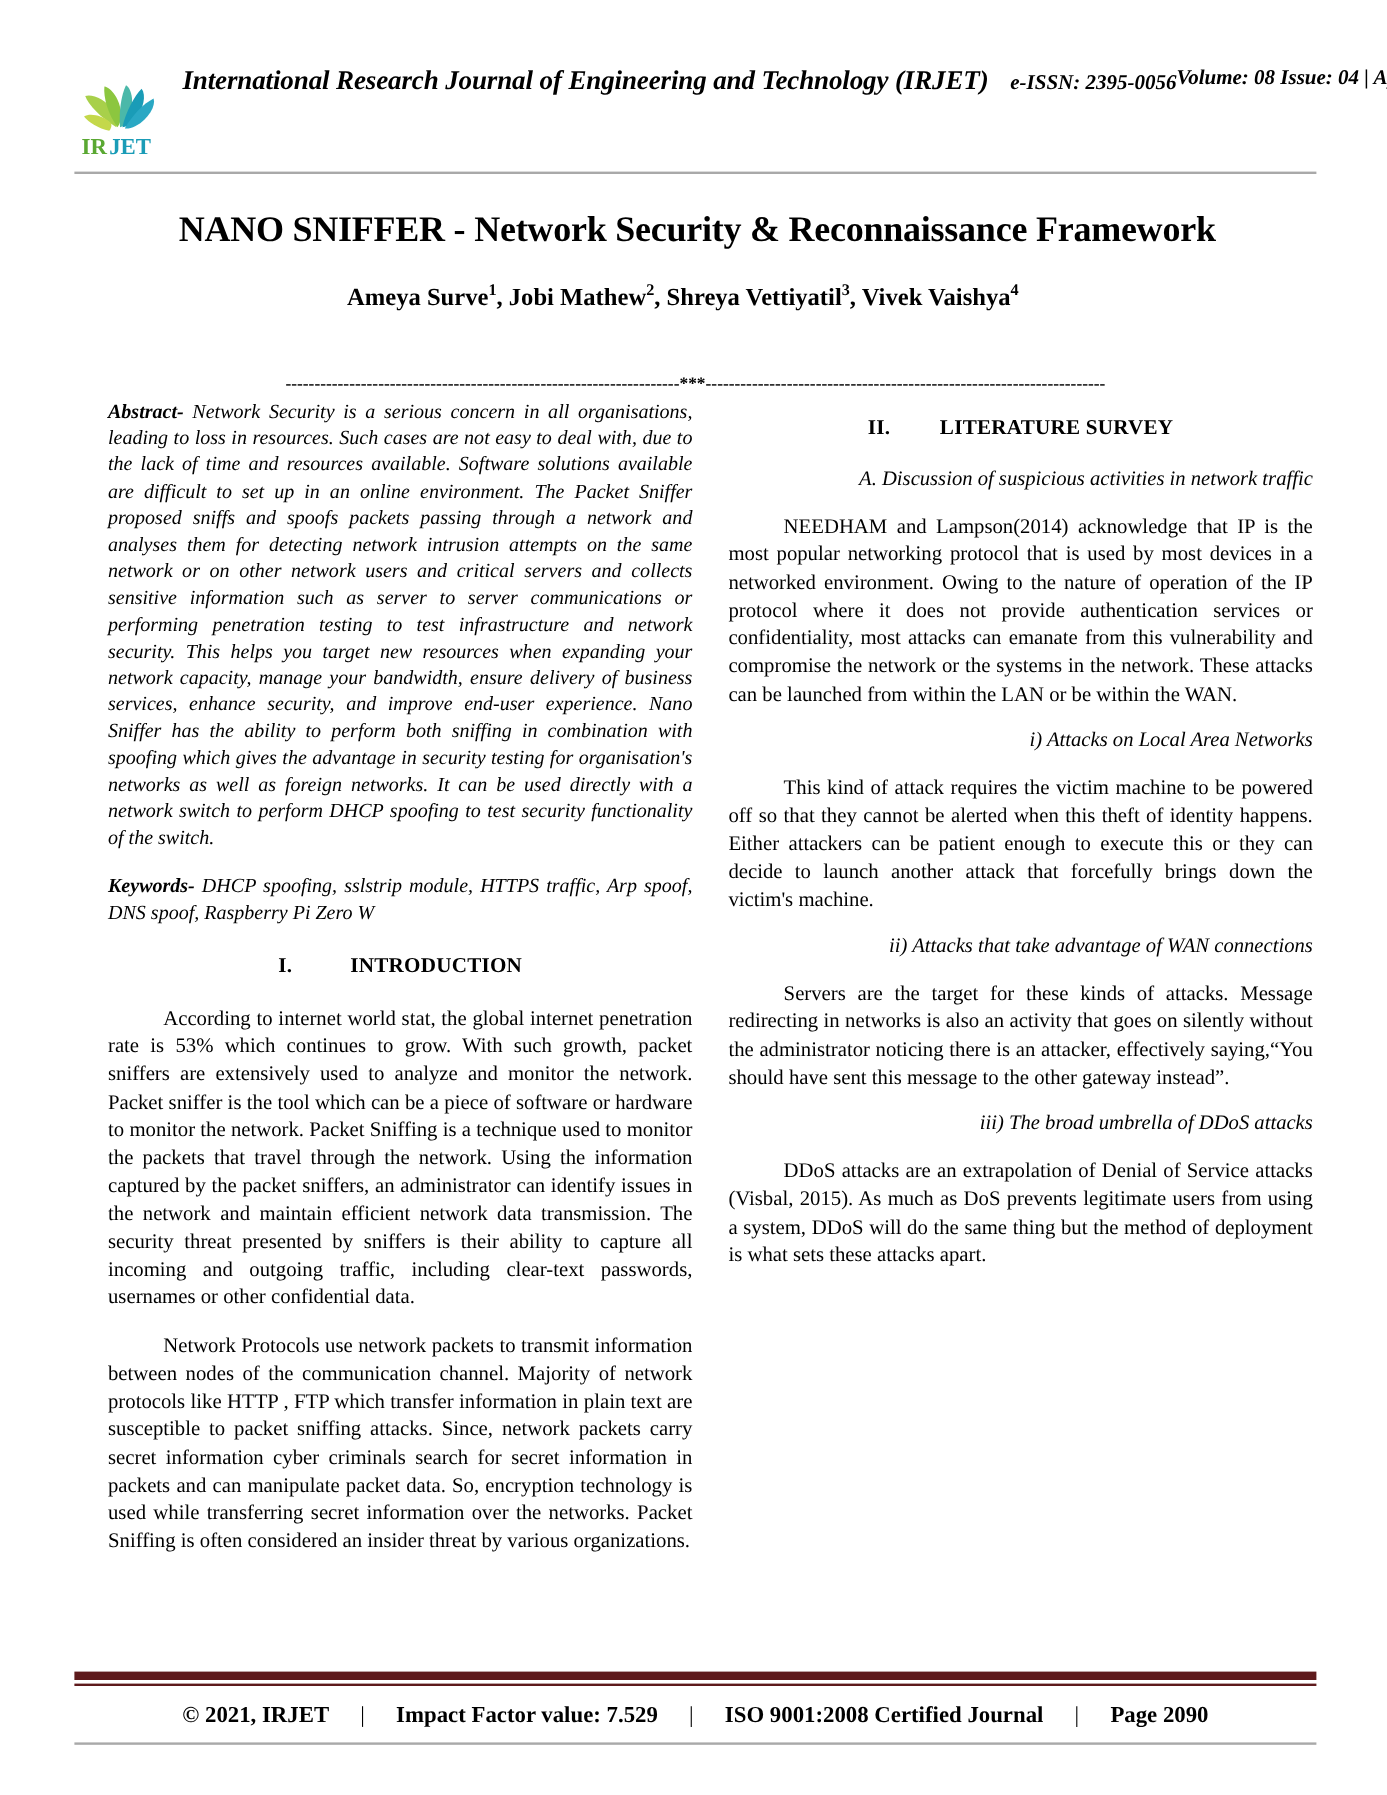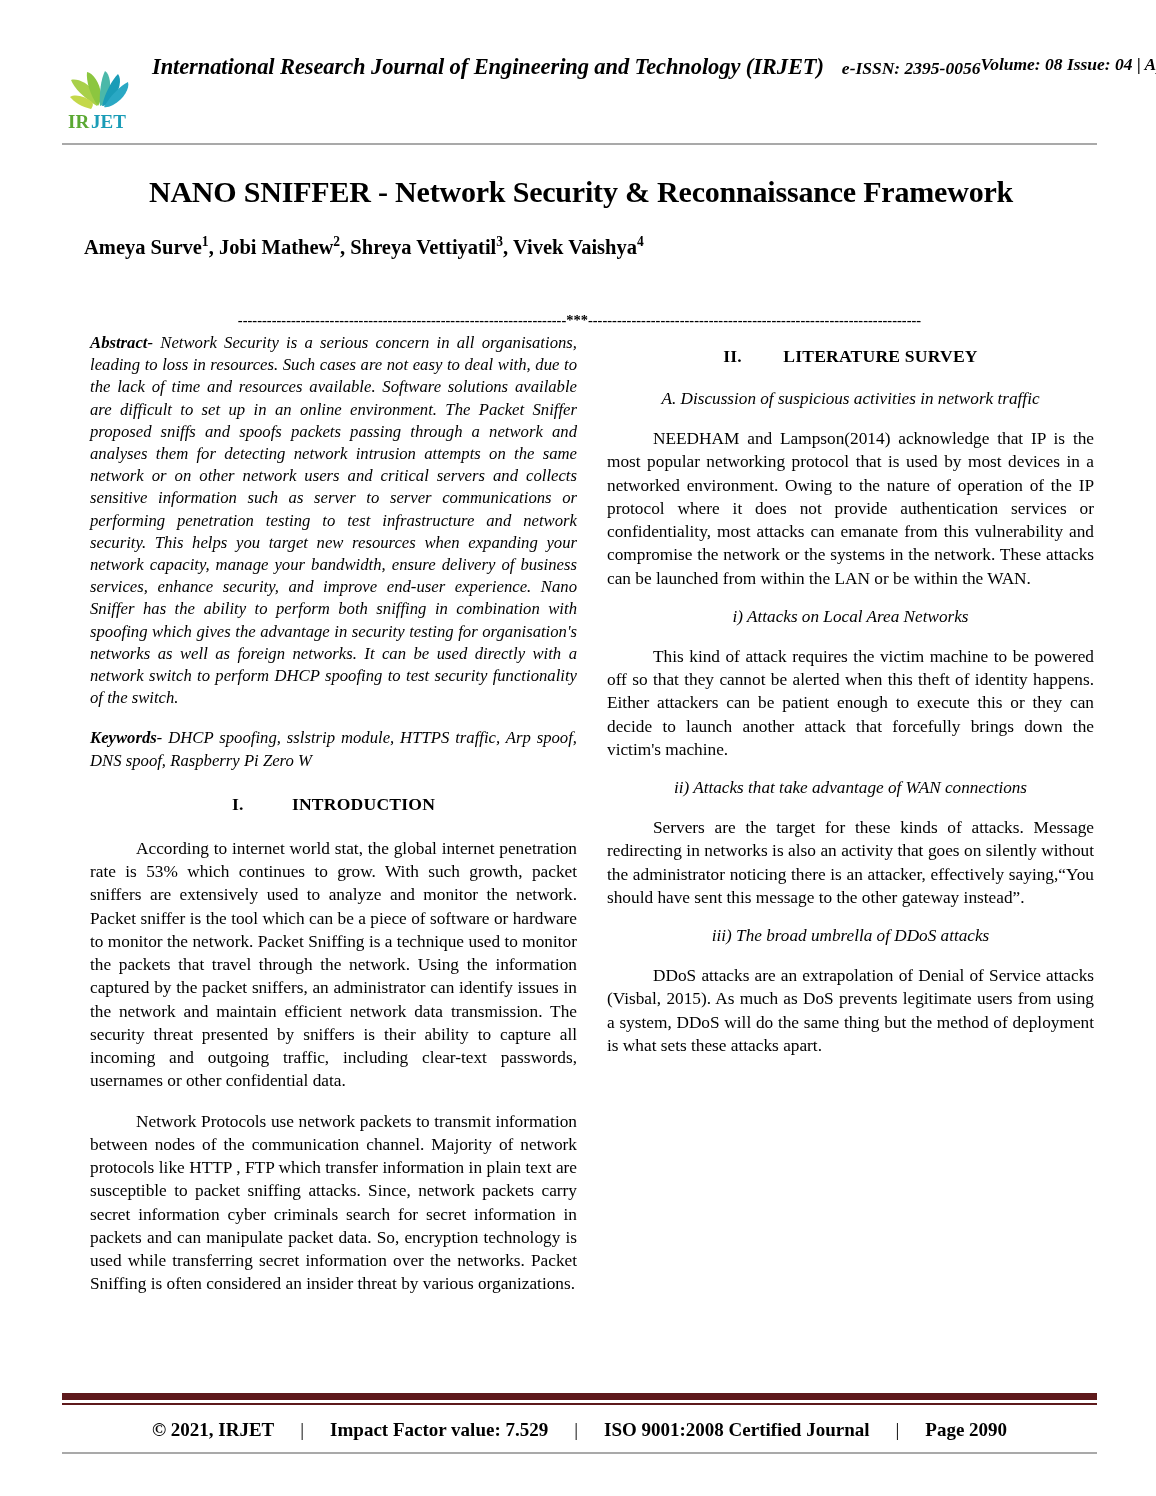--- a/index.html
+++ b/index.html
@@ -97,24 +97,24 @@
     top: 173px;
     width: 1030px;
     text-align: center;
     font-size: 30px;
     font-weight: bold;
     letter-spacing: -0.2px;
     line-height: 1.25;
   }
   .authors {
     position: absolute;
-    left: 84px;
+    left: 54px;
     top: 234px;
     width: 1030px;
-    text-align: left;
+    text-align: center;
     font-size: 20.5px;
     font-weight: bold;
   }
   .authors sup { font-size: 0.66em; }
   .affiliation {
     position: absolute;
     left: 66px;
     top: 286px;
     width: 1030px;
     text-align: center;
@@ -188,21 +188,21 @@
     min-width: 26px;
     text-align: left;
   }
   h2.section .sgap { display: inline-block; width: 34px; }
 
   h3.subsec {
     margin: 0 0 18px 0;
     font-size: 17.2px;
     font-style: italic;
     font-weight: normal;
-    text-align: center;
+    text-align: right;
   }
 
   
   .footer-rule-thick {
     position: absolute;
     left: 62px;
     top: 1393px;
     width: 1035px;
     height: 7px;
     background: #5e1a1c;

